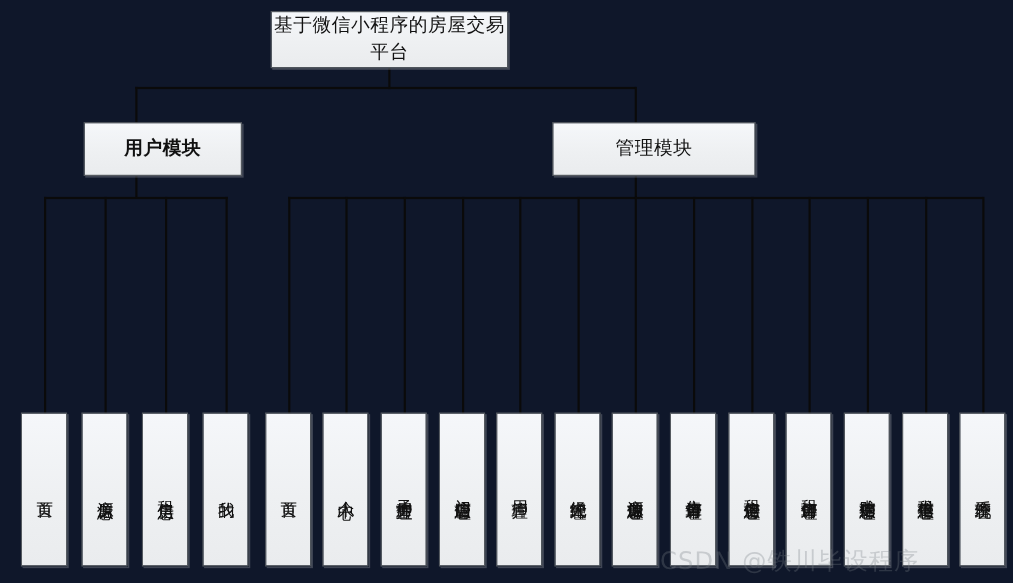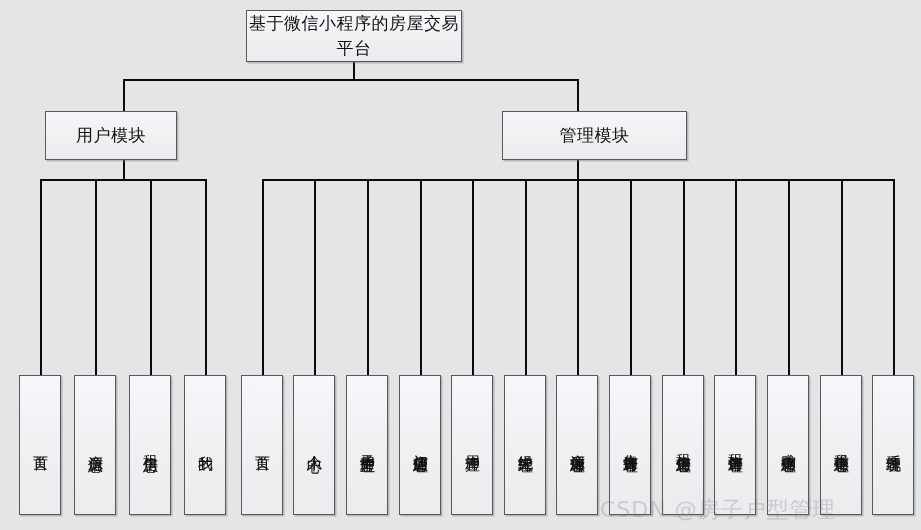--- a/index.html
+++ b/index.html
@@ -5,21 +5,21 @@
 <style>
   html, body {
     margin: 0;
     padding: 0;
     background: #ffffff;
   }
   #canvas {
     position: relative;
     width: 921px;
     height: 530px;
-    background: #e5e5e5;
+    background: #0f172a;
     font-family: "DejaVu Sans", "Liberation Sans", sans-serif;
     overflow: hidden;
   }
   
   .node {
     position: absolute;
     box-sizing: border-box;
     background: linear-gradient(180deg, #f5f7fa 0%, #eef0f2 55%, #eaecee 100%);
     border: 1px solid #555a60;
     box-shadow: 1.5px 1.5px 0 rgba(120,125,132,0.45);
@@ -35,21 +35,21 @@
     line-height: 1.15;
     letter-spacing: 0.5px;
   }
   
   #root-node {
     left: 246px; top: 10px; width: 216px; height: 52px;
   }
   #root-node .label { font-size: 17px; line-height: 1.45; }
   
   .module-node { height: 49px; }
-  #module-user { left: 45px; top: 111px; width: 132px; }
+  #module-user { left: 76px; top: 111px; width: 144px; font-weight: bold; }
   #module-admin { left: 483px; top: 111px; width: 185px; margin-left: 19px; }
   .module-node .label { font-size: 17px; }
   
   .leaf {
     top: 375px;
     height: 140px;
     width: 42px;
   }
   .leaf .label {
     writing-mode: vertical-rl;
@@ -184,16 +184,16 @@
     <span class="label">求购信息管理</span>
   </div>
   <div class="node leaf" style="left:820px;">
     <span class="label">求租信息管理</span>
   </div>
   <div class="node leaf" style="left:872px;">
     <span class="label">系统管理</span>
   </div>
 
   <div id="watermark">
-    <span>CSDN @房子户型管理</span>
+    <span>CSDN @铁川毕设程序</span>
   </div>
 
 </div>
 
 </body></html>

